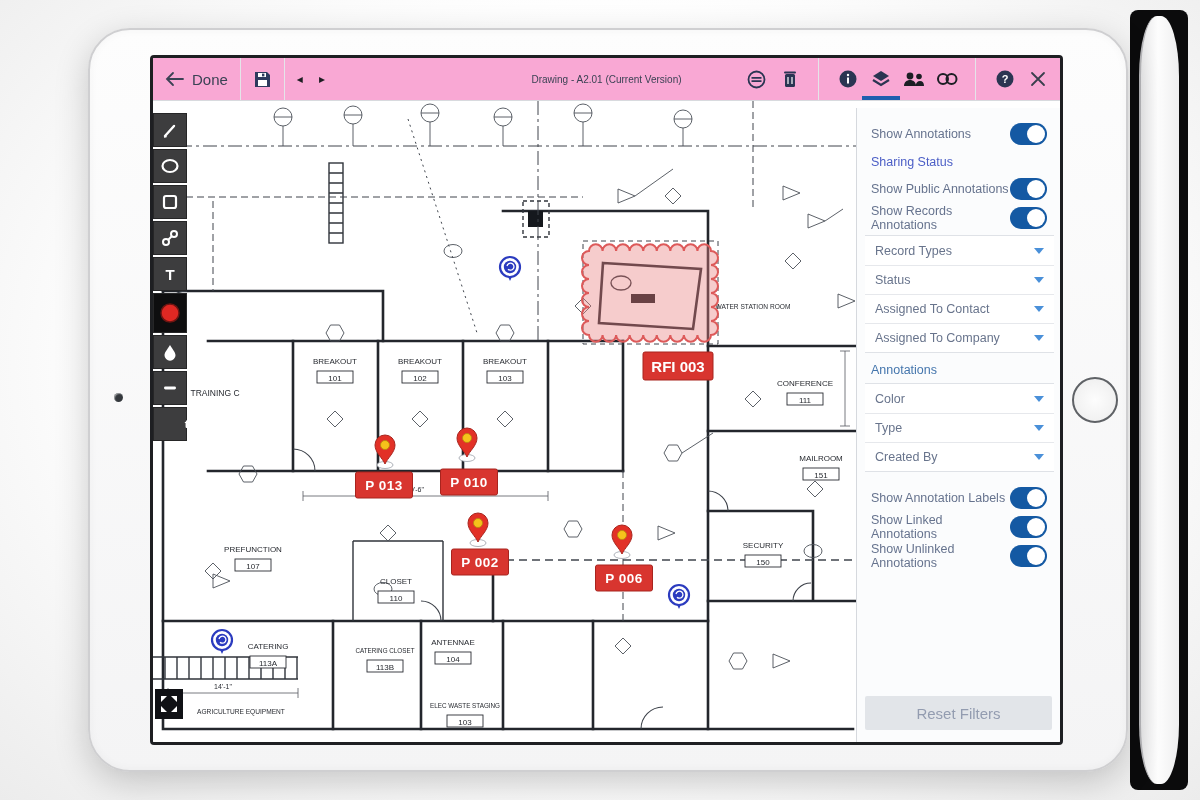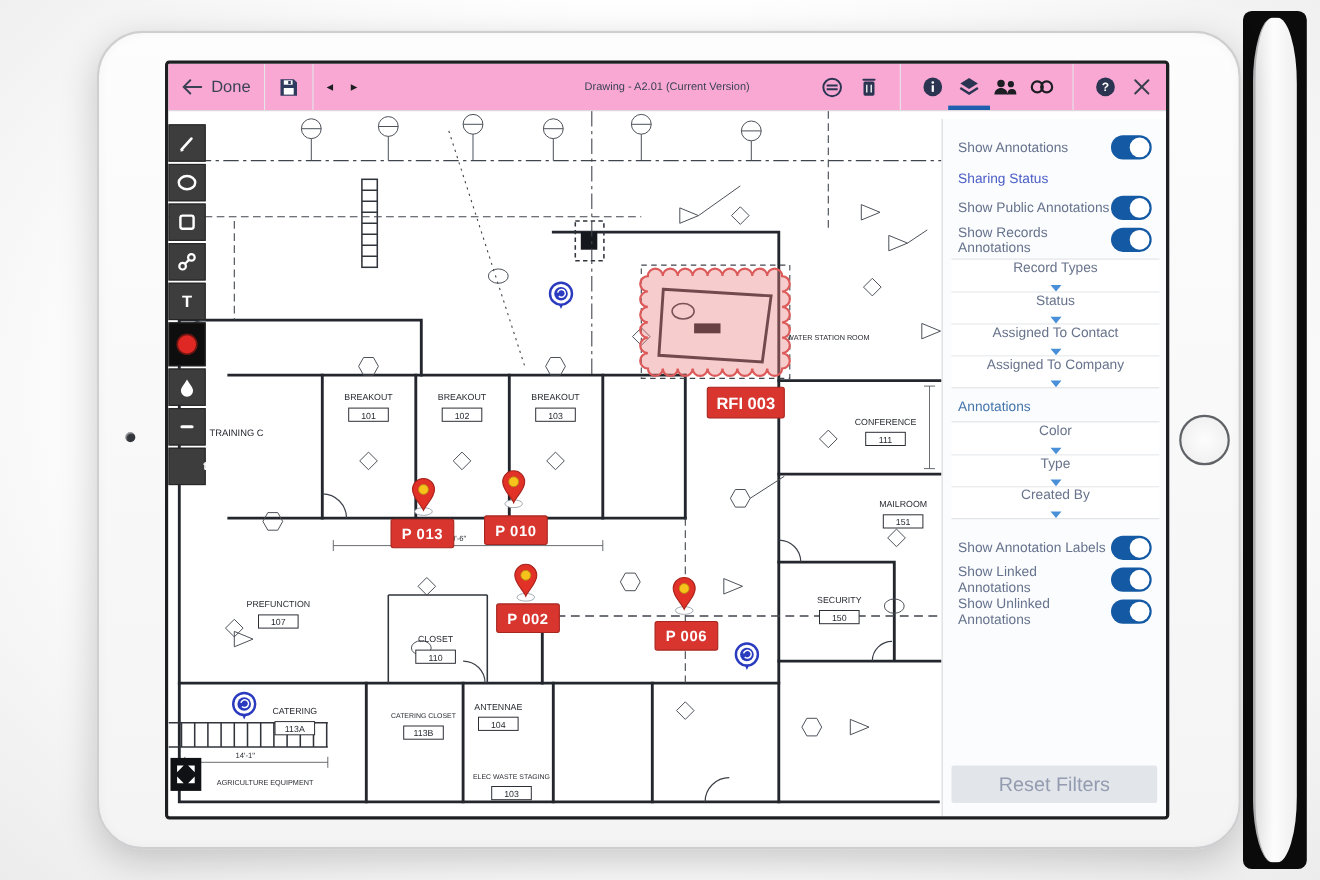--- a/index.html
+++ b/index.html
@@ -69,26 +69,26 @@
     flex:none; cursor:pointer; }
   .tgl::after { content:""; position:absolute; right:2px; top:2px; width:18px; height:18px;
     border-radius:50%; background:#fff; }
   .slink { color:#4b5ec6; padding:0 14px; height:22px; display:flex; align-items:center;
     margin-bottom:4px; cursor:pointer; }
   .shead { color:#4576ad; padding:0 14px; height:22px; display:flex; align-items:center;
     margin-top:4px; margin-bottom:2px; }
   .sgroup { margin:0 6px 6px 8px; border-top:1px solid #dfe2e7; border-bottom:1px solid #dfe2e7;
     background:#fff; }
   .sdrop { display:flex; align-items:center; justify-content:space-between; height:29px;
-    padding:0 10px; border-top:1px solid #e6e8ec; cursor:pointer; color:#68748c;flex-direction:column; }
+    padding:0 10px; border-top:1px solid #e6e8ec; cursor:pointer; color:#68748c; }
   .sdrop:first-child { border-top:none; }
   .chev { width:0; height:0; border-left:5px solid transparent; border-right:5px solid transparent;
     border-top:6px solid #4a90d9; }
   .reset-btn { position:absolute; left:8px; right:8px; bottom:12px; height:34px;
-    background:#e2e5e9; border:none; border-radius:2px; color:#939cb0; font-size:18px;
+    background:#e2e5e9; border:none; border-radius:2px; color:#939cb0; font-size:15px;
     font-family:"Liberation Sans",sans-serif; cursor:default; }
 </style>
 </head>
 <body>
 
 <div class="stage">
 
   <div class="cover-back"></div>
   <div class="cover-front"></div>
 

